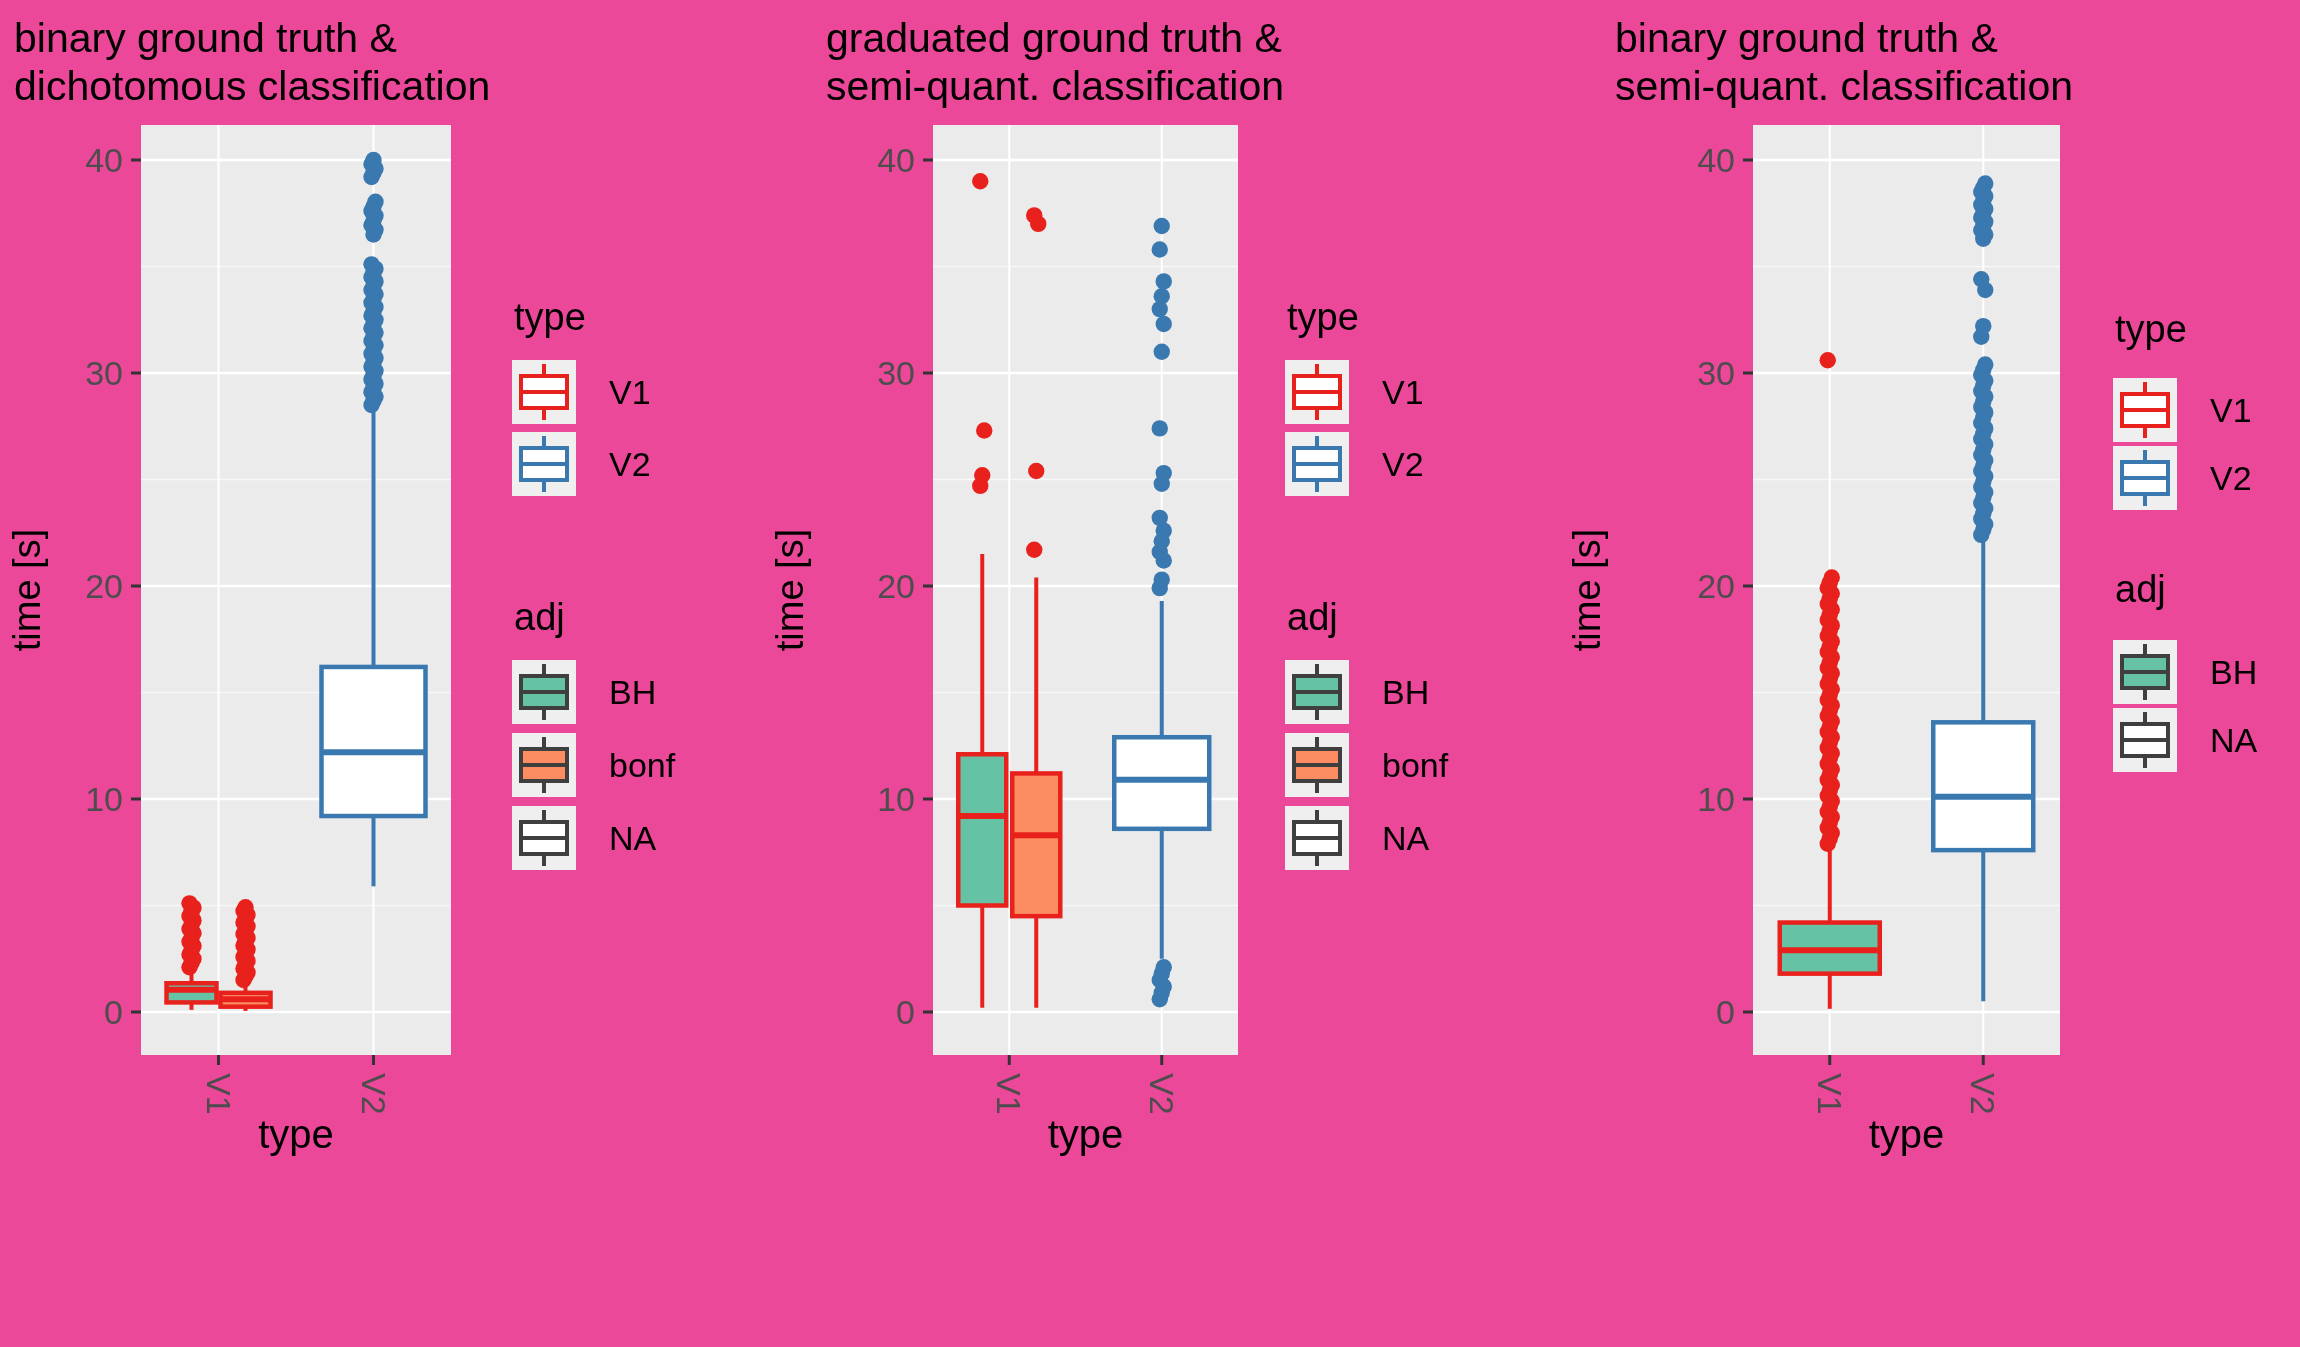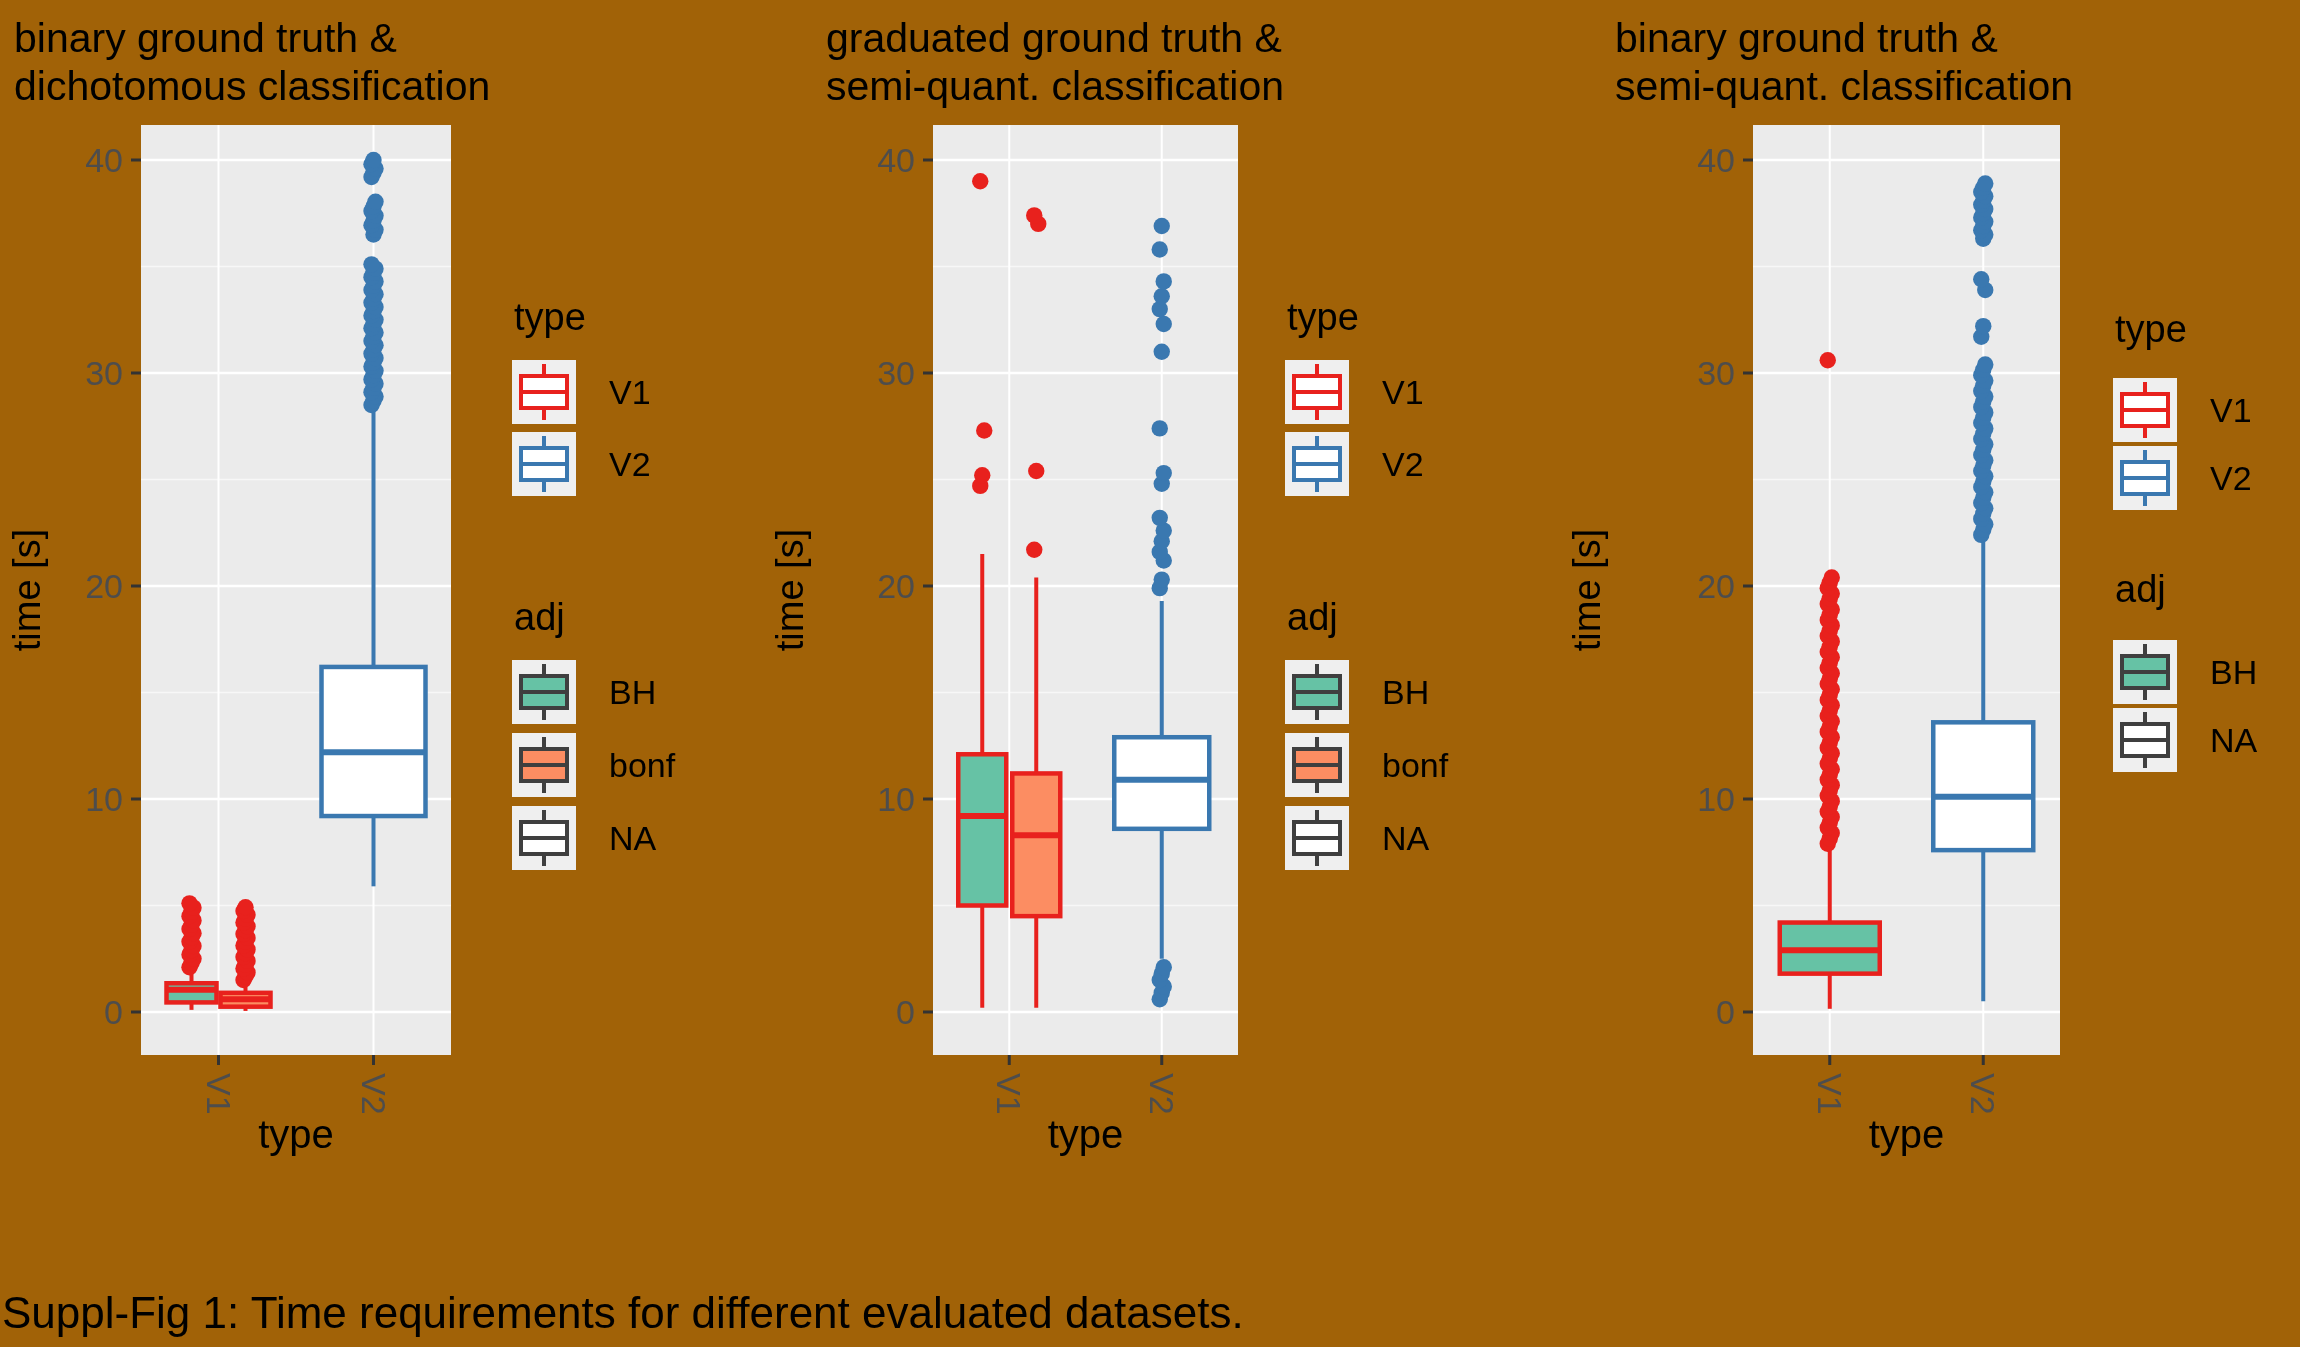--- a/index.html
+++ b/index.html
@@ -1,17 +1,17 @@
 <!DOCTYPE html>
 <html><head>
 <meta charset="utf-8">
 <style>
   html,body{margin:0;padding:0;background:#ffffff;}
   body{font-family:"Liberation Sans","DejaVu Sans",sans-serif;}
-  #fig-wrap{position:relative;width:2300px;height:1347px;background:#a16207;overflow:hidden;}
+  #fig-wrap{position:relative;width:2300px;height:1347px;background:#ec4899;overflow:hidden;}
   svg text{user-select:none;}
 </style>
 </head>
 <body>
 
 <div id="fig-wrap">
   <svg id="chart-svg" width="2300" height="1347" viewBox="0 0 2300 1347" xmlns="http://www.w3.org/2000/svg">
       <g>
         <g>
           <text x="14" y="52" font-size="41" fill="#000000" text-anchor="start" font-family="&quot;Liberation Sans&quot;,&quot;DejaVu Sans&quot;,sans-serif">binary ground truth &amp;</text>
@@ -504,14 +504,13 @@
           <rect x="2113" y="708" width="64" height="64" fill="#efefef"></rect>
           <line x1="2145" y1="712" x2="2145" y2="724" stroke="#3f3f3f" stroke-width="4"></line>
           <line x1="2145" y1="756" x2="2145" y2="768" stroke="#3f3f3f" stroke-width="4"></line>
           <rect x="2122" y="724" width="46" height="32" fill="white" stroke="#3f3f3f" stroke-width="4"></rect>
           <line x1="2122" y1="740" x2="2168" y2="740" stroke="#3f3f3f" stroke-width="4"></line>
           <text x="2210" y="740" font-size="34" fill="#000000" text-anchor="start" font-family="&quot;Liberation Sans&quot;,&quot;DejaVu Sans&quot;,sans-serif" dominant-baseline="central">NA</text>
         </g>
       </g>
     </svg>
   
-  <div style="position:absolute;left:2px;top:1288px;font-size:44px;color:#000;">Suppl-Fig 1: Time requirements for different evaluated datasets.</div>
 </div>
 
 </body></html>

